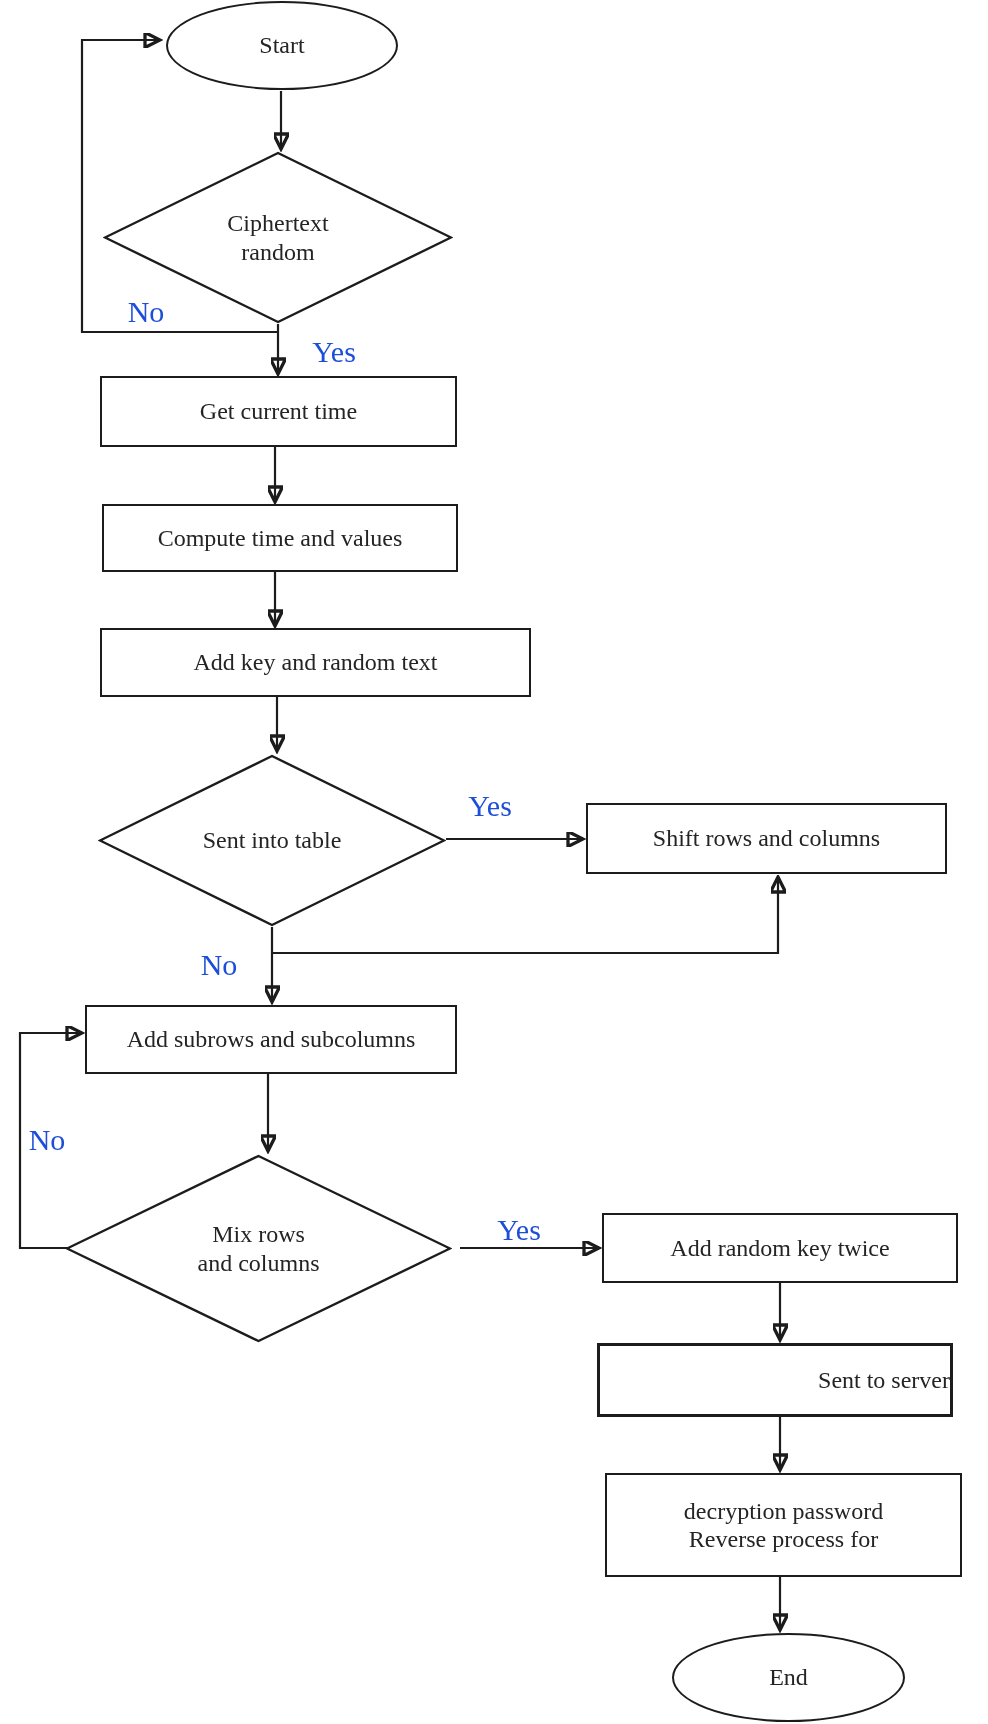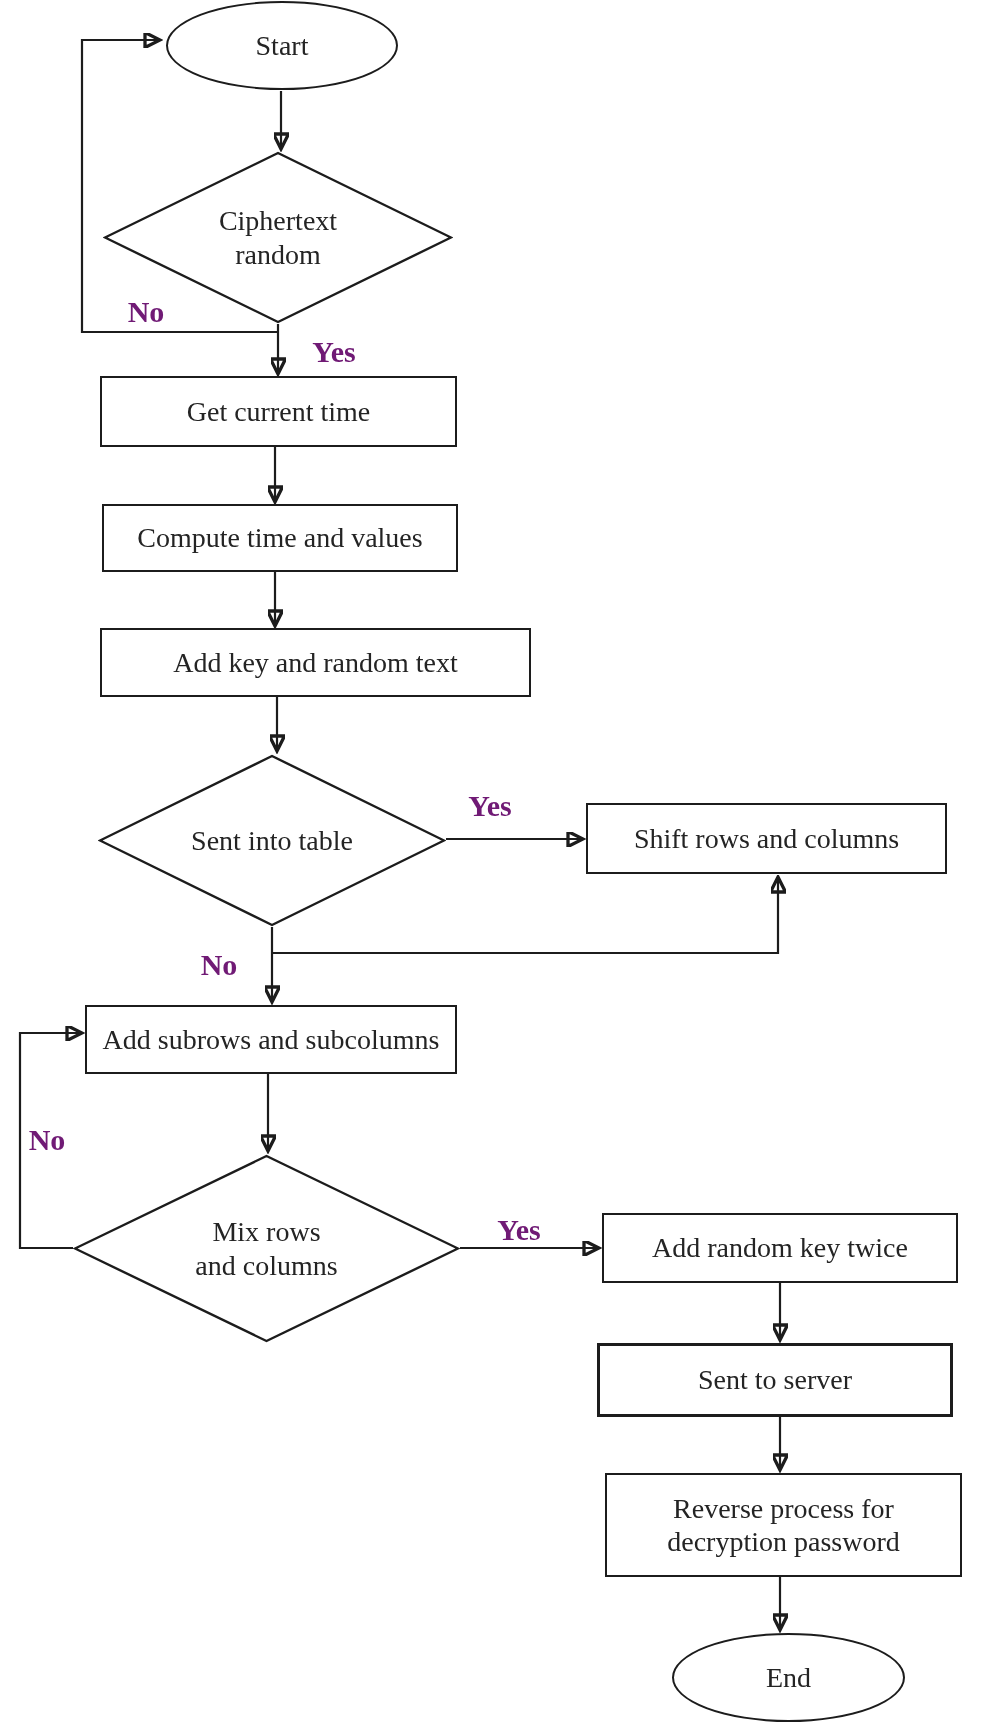--- a/index.html
+++ b/index.html
@@ -16,30 +16,29 @@
   #wires path { stroke: #1c1c1c; stroke-width: 2.2; fill: none; }
 
   .node { position: absolute; display: flex; align-items: center; justify-content: center; text-align: center; box-sizing: border-box; }
   .process { background: #ffffff; border: 2px solid #1c1c1c; }
   .process.thick { border-width: 3px; }
   .ellipse { background: #ffffff; border: 2.5px solid #1c1c1c; border-radius: 50%; }
   .diamond { background: transparent; }
   .diamond svg { position: absolute; left: 0; top: 0; }
   .diamond polygon { fill: #ffffff; stroke: #1c1c1c; stroke-width: 2.4; }
 
-  .lbl { position: relative; font-size: 28px; line-height: 1.18; color: #242424; }
+  .lbl { position: relative; font-size: 24px; line-height: 1.18; color: #242424; }
   .ln { display: block; }
 
   .edge-lbl {
     position: absolute;
     transform: translate(-50%, -50%);
     font-size: 30px;
-    color: #701a75;
+    color: #1d4ed8;
     white-space: nowrap;
-    font-weight: bold;
   }
 </style>
 </head>
 <body>
 
 <div id="canvas">
 
   <svg id="wires" xmlns="http://www.w3.org/2000/svg">
     <defs>
       <marker id="ah" viewBox="0 0 10 10" refX="10" refY="5" markerWidth="20" markerHeight="15" markerUnits="userSpaceOnUse" orient="auto">
@@ -97,42 +96,42 @@
   </div>
 
   <div class="node process" style="left:586px; top:803px; width:361px; height:71px;">
     <span class="lbl">Shift rows and columns</span>
   </div>
 
   <div class="node process" style="left:85px; top:1005px; width:372px; height:69px;">
     <span class="lbl">Add subrows and subcolumns</span>
   </div>
 
-  <div class="node diamond" style="left:73px; top:1154px; width:387px; height:189px;">
+  <div class="node diamond" style="left:65px; top:1154px; width:387px; height:189px;">
     <svg width="387" height="189" xmlns="http://www.w3.org/2000/svg">
       <polygon points="193.5,2 385,94.5 193.5,187 2,94.5"></polygon>
     </svg>
     <span class="lbl">
       <span class="ln">Mix rows</span>
       <span class="ln">and columns</span>
     </span>
   </div>
 
   <div class="node process" style="left:602px; top:1213px; width:356px; height:70px;">
     <span class="lbl">Add random key twice</span>
   </div>
 
-  <div class="node process thick" style="left:597px; top:1343px; width:356px; height:74px;">
+  <div class="node process thick" style="left:597px; top:1343px; width:356px; height:74px;justify-content:flex-end;">
     <span class="lbl">Sent to server</span>
   </div>
 
   <div class="node process" style="left:605px; top:1473px; width:357px; height:104px;">
     <span class="lbl">
+      <span class="ln">decryption password</span>
       <span class="ln">Reverse process for</span>
-      <span class="ln">decryption password</span>
     </span>
   </div>
 
   <div class="node ellipse" style="left:672px; top:1633px; width:233px; height:89px;font-family:Liberation Serif, serif;">
     <span class="lbl">End</span>
   </div>
 
   <span class="edge-lbl" style="left:146px; top:312px;">No</span>
   <span class="edge-lbl" style="left:334px; top:352px;">Yes</span>
   <span class="edge-lbl" style="left:490px; top:806px;">Yes</span>

